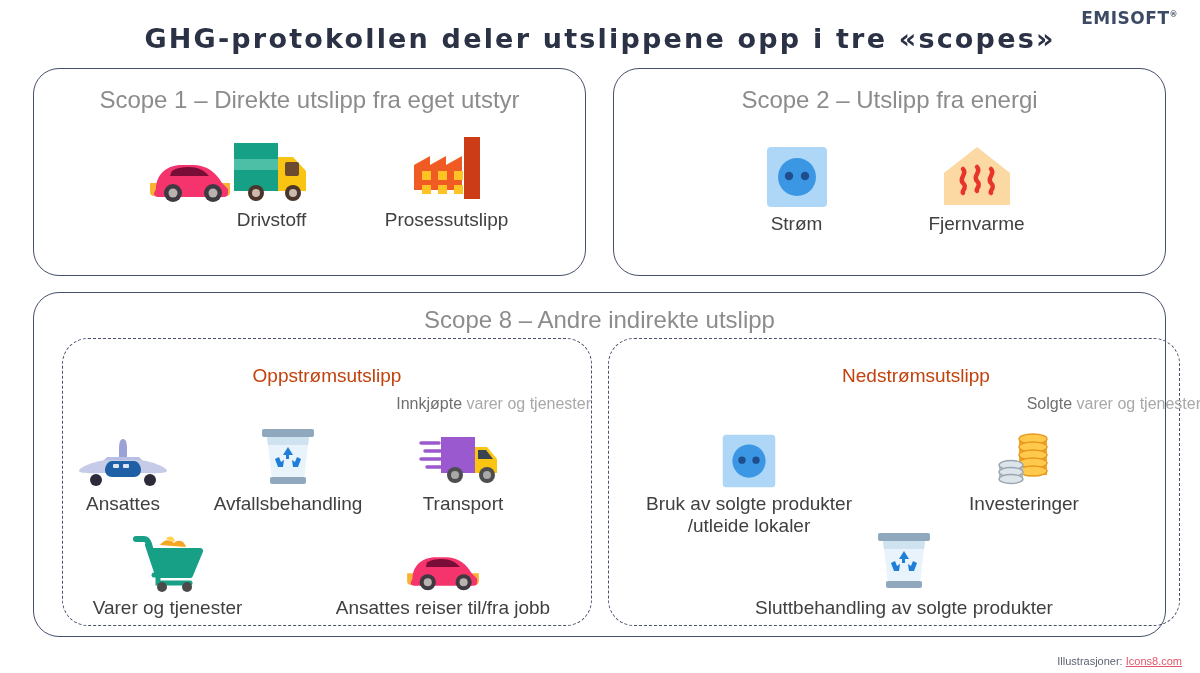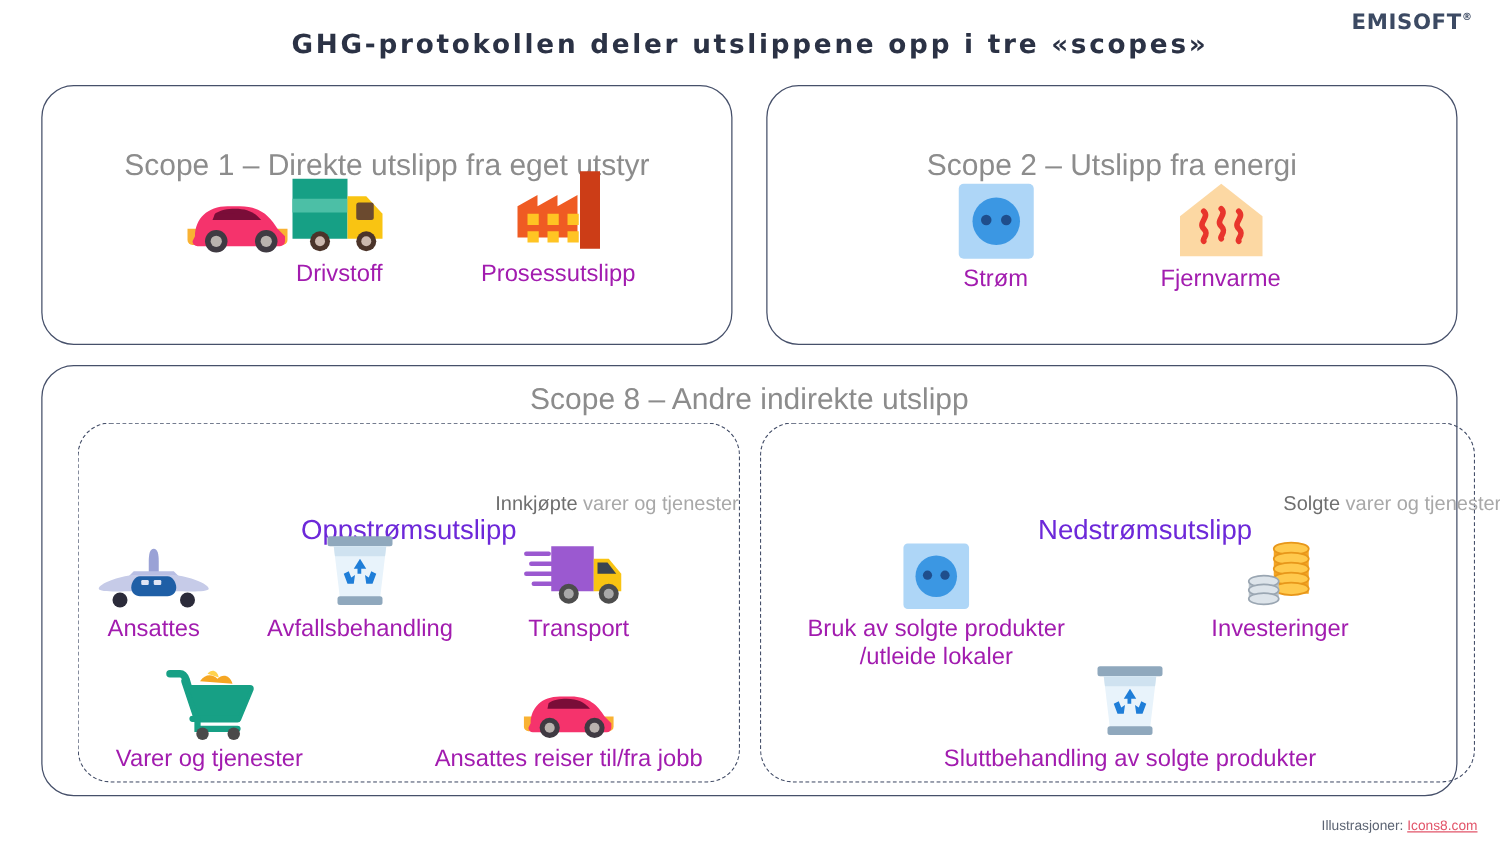--- a/index.html
+++ b/index.html
@@ -31,21 +31,21 @@
     font-size: 8px;
     vertical-align: super;
   }
   .page-title {
     position: absolute;
     top: 23px;
     left: 0;
     width: 1200px;
     text-align: center;
     font-family: "DejaVu Sans", sans-serif;
-    font-size: 21px;
+    font-size: 27px;
     font-weight: 700;
     letter-spacing: 2.2px;
     color: #2b3245;
     white-space: nowrap;
   }
 
   
   .box {
     position: absolute;
     border: 1.6px solid #46506a;
@@ -69,51 +69,50 @@
 
   .box-title {
     position: absolute;
     width: 100%;
     text-align: center;
     font-size: 24px;
     color: #8c8c8c;
     font-weight: 400;
     white-space: nowrap;
   }
-  #scope1-title, #scope2-title { top: 17px; margin-top: 33px; }
+  #scope1-title, #scope2-title { top: 17px; }
   #scope3-title { top: 13px; font-size: 24px; }
   .sub-title {
     position: absolute;
     width: 100%;
     text-align: center;
     top: 26px;
-    font-size: 22px;
-    color: #6d28d9;
-    white-space: nowrap;
-    margin-top: 46px;
+    font-size: 19px;
+    color: #c2410c;
+    white-space: nowrap;
   }
   .sub-sub {
     position: absolute;
     width: 100%;
     text-align: right;
     top: 56px;
     font-size: 16px;
     white-space: nowrap;
     color: #a8a8a8;
   }
   .sub-sub .strong { color: #6f6f6f; }
 
   
   .item {
     position: absolute;
     text-align: center;
   }
   .item .caption {
     font-size: 19px;
-    color: #a21caf;
+    color: #404040;
     line-height: 1.16;
     white-space: pre-line;
     margin-top: 4px;
   }
   .icon-wrap {
     display: flex;
     align-items: flex-end;
     justify-content: center;
   }
 
@@ -297,21 +296,21 @@
         <path d="M19 20h49l-10 24H28z" fill="#17a085"></path>
         <path d="M22 44h36" stroke="#17a085" stroke-width="5" stroke-linecap="round"></path>
         <path d="M26 44v8h32" fill="none" stroke="#17a085" stroke-width="5" stroke-linecap="round"></path>
         <circle cx="30" cy="56" r="5" fill="#4a4a4a"></circle>
         <circle cx="55" cy="56" r="5" fill="#4a4a4a"></circle>
       </svg>
     </div>
     <div class="caption">Varer og tjenester</div>
   </div>
 
-  <div class="item" style="left:252px; top:202px; width:280px;">
+  <div class="item" style="left:240px; top:202px; width:280px;">
     <div class="icon-wrap" style="height:52px;">
       <svg width="96" height="52" viewBox="0 0 96 58" aria-hidden="true">
         <path d="M8 36h80v9a4 4 0 0 1-4 4H12a4 4 0 0 1-4-4z" fill="#f9b233"></path>
         <path d="M14 42c0-14 10-24 26-24h10c16 0 24 8 30 18l6 6v4a4 4 0 0 1-4 4H16a4 4 0 0 1-4-4z" fill="#f5336c"></path>
         <path d="M30 24c4-3 10-4 16-4 10 0 16 3 21 9H29z" fill="#7a0d38"></path>
         <circle cx="31" cy="46" r="9" fill="#3f3a42"></circle>
           <circle cx="31" cy="46" r="4.5" fill="#b9b2ae"></circle>
         <circle cx="71" cy="46" r="9" fill="#3f3a42"></circle>
           <circle cx="71" cy="46" r="4.5" fill="#b9b2ae"></circle>
       </svg>

